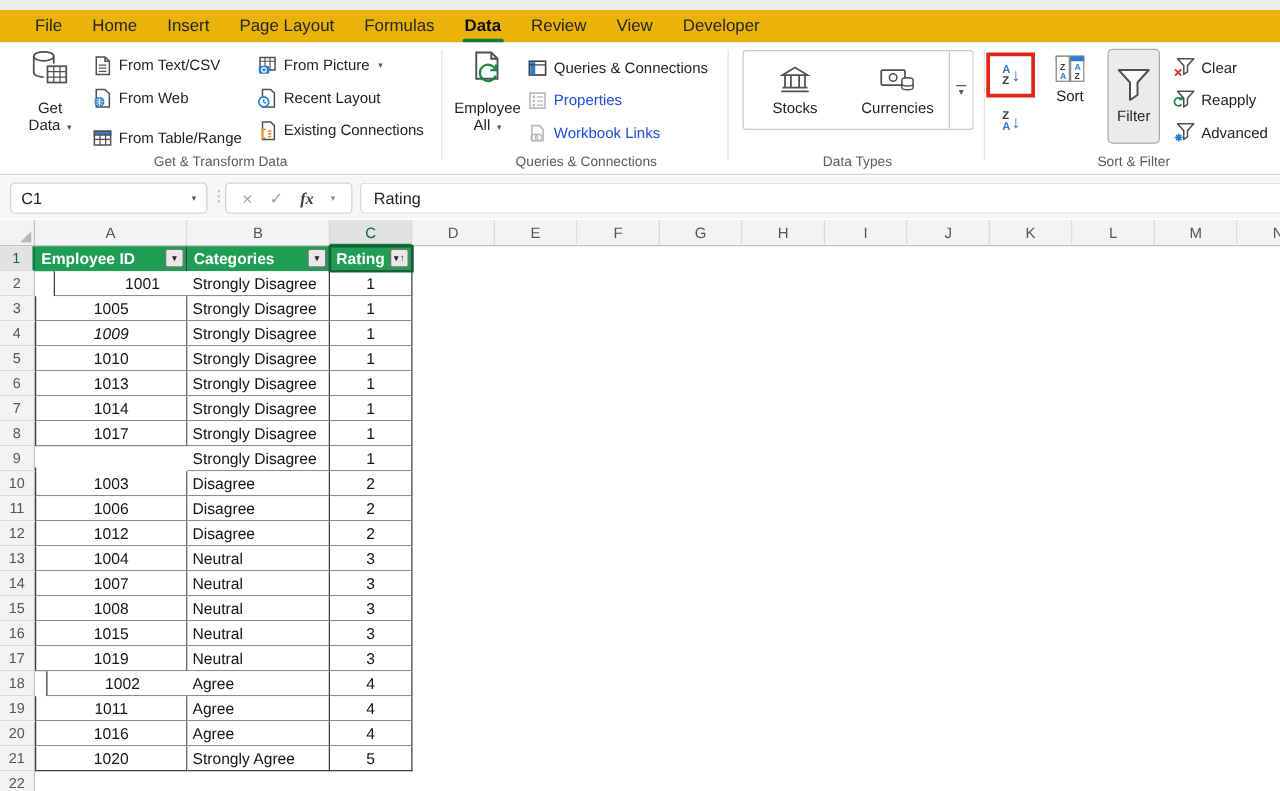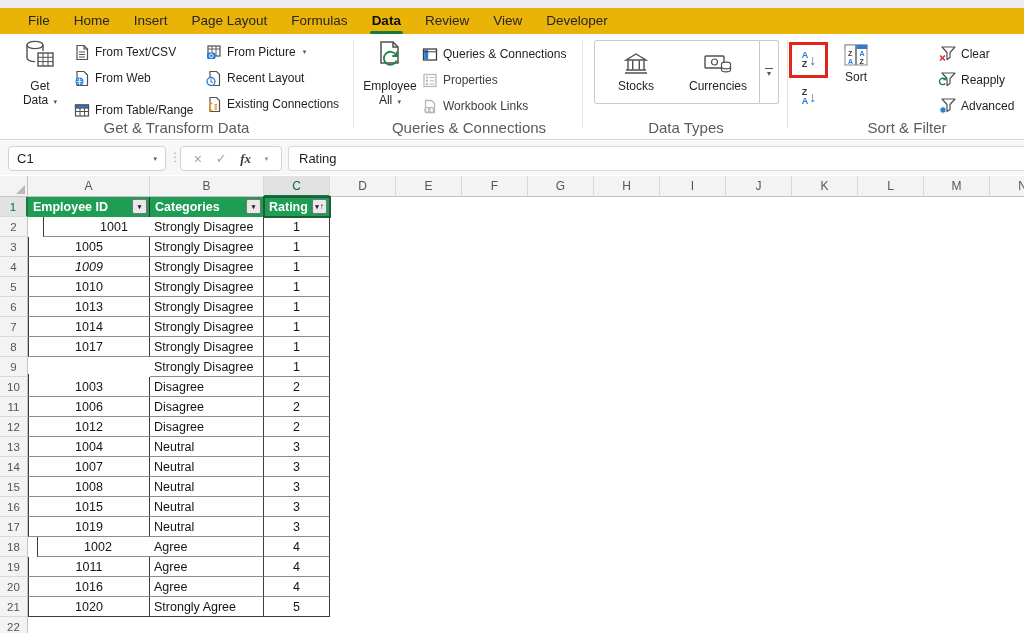--- a/index.html
+++ b/index.html
@@ -10,25 +10,25 @@
   
   .topstrip { position:absolute; left:0; top:0; width:100%; height:8px; background:#ececec; }
   .menubar { position:absolute; left:0; top:8px; width:100%; height:26px; background:#eab308; display:flex; align-items:center; padding-left:16px; }
   .menutab { font-size:13.5px; color:#262626; padding:4px 12px 5px 12px; position:relative; cursor:default; }
   .menutab.active { font-weight:700; color:#0f0f0f; }
   .menutab.active::after { content:""; position:absolute; left:10px; right:10px; bottom:-1px; height:3px; border-radius:2px; background:var(--green,#107C41); }
 
   
   .ribbon { position:absolute; left:0; top:34px; width:100%; height:106px; background:#fff; border-bottom:1px solid #d4d4d4; }
   .rsep { position:absolute; top:6px; height:88px; width:1px; background:#e2e2e2; }
-  .grouplabel { position:absolute; bottom:3px; text-align:center; font-size:15px; color:#5b5b5b; }
+  .grouplabel { position:absolute; bottom:3px; text-align:center; font-size:11px; color:#5b5b5b; }
   .bigbtn { position:absolute; top:4px; width:56px; height:78px; display:flex; flex-direction:column; align-items:center; justify-content:flex-start; font-size:12px; color:#1f1f1f; border-radius:4px; cursor:default; }
   .bigbtn .blabel { line-height:14px; text-align:center; margin-top:7px; }
   .smallbtn { position:absolute; height:24px; display:flex; align-items:center; gap:5px; font-size:12px; color:#1f1f1f; white-space:nowrap; cursor:default; }
-  .smallbtn.disabled { color:#404040; }
+  .smallbtn.disabled { color:#1d4ed8; }
   .chev { font-size:7px; color:#555; margin-left:2px; }
 
   
   .gallery { position:absolute; left:594px; top:6px; width:166px; height:64px; background:#fff; border:1px solid #c9c9c9; border-radius:3px 0 0 3px; display:flex; }
   .galitem { flex:1; display:flex; flex-direction:column; align-items:center; justify-content:center; font-size:12px; color:#1f1f1f; gap:2px; }
   .galmore { position:absolute; left:760px; top:6px; width:19px; height:64px; border:1px solid #c9c9c9; border-left:none; border-radius:0 3px 3px 0; display:flex; flex-direction:column; align-items:center; justify-content:center; color:#555; font-size:8px; line-height:5px; }
 
   
   .azbtn { position:absolute; width:30px; height:28px; display:flex; align-items:center; justify-content:center; cursor:default; }
   .azcol { display:flex; flex-direction:column; font-size:9px; font-weight:700; line-height:9px; }
@@ -252,20 +252,26 @@
         <rect x="12.5" y="1" width="10.5" height="20" fill="#fff" stroke="#8a8a8a" stroke-width="1"></rect>
         <rect x="12.5" y="1" width="10.5" height="4" fill="#2B7CD3"></rect>
         <text x="4" y="12" font-size="7" font-weight="bold" fill="#3a3a3a">Z</text>
         <text x="4" y="19.5" font-size="7" font-weight="bold" fill="#2B7CD3">A</text>
         <text x="15.5" y="12" font-size="7" font-weight="bold" fill="#2B7CD3">A</text>
         <text x="15.5" y="19.5" font-size="7" font-weight="bold" fill="#3a3a3a">Z</text>
       </svg>
       <span>Sort</span>
     </div>
 
+    <div class="filterbtn">
+      <svg class="ic" width="30" height="28" viewBox="0 0 30 28">
+        <path d="M3 2 h24 l-9 10 v10 l-6 4 v-14 z" fill="#fdfdfd" stroke="#505050" stroke-width="1.6" stroke-linejoin="round"></path>
+      </svg>
+      <span>Filter</span>
+    </div>
 
     <div class="smallbtn" style="left:938px; top:8px;">
       <svg class="ic" width="18" height="16" viewBox="0 0 18 16">
         <path d="M4 1 h13 l-5 5.5 v5 l-3 2 v-7 z" fill="#fff" stroke="#505050" stroke-width="1.2" stroke-linejoin="round"></path>
         <path d="M2 9.5 L7 14.5 M7 9.5 L2 14.5" stroke="#D13438" stroke-width="1.6"></path>
       </svg>
       <span>Clear</span>
     </div>
     <div class="smallbtn" style="left:938px; top:34px;">
       <svg class="ic" width="18" height="16" viewBox="0 0 18 16">

